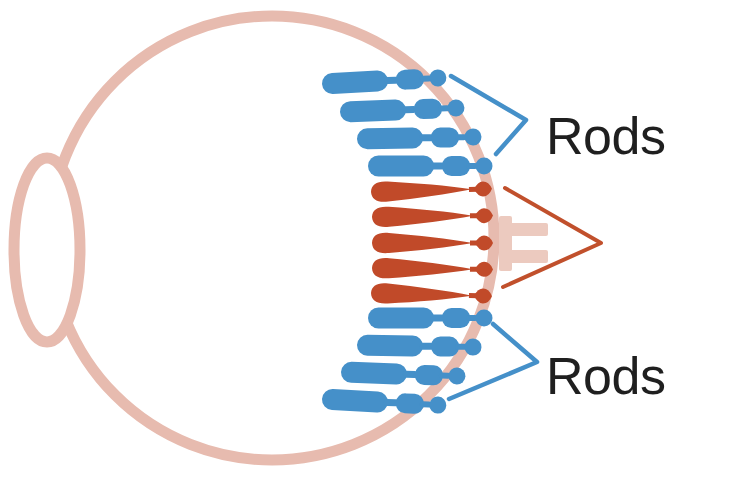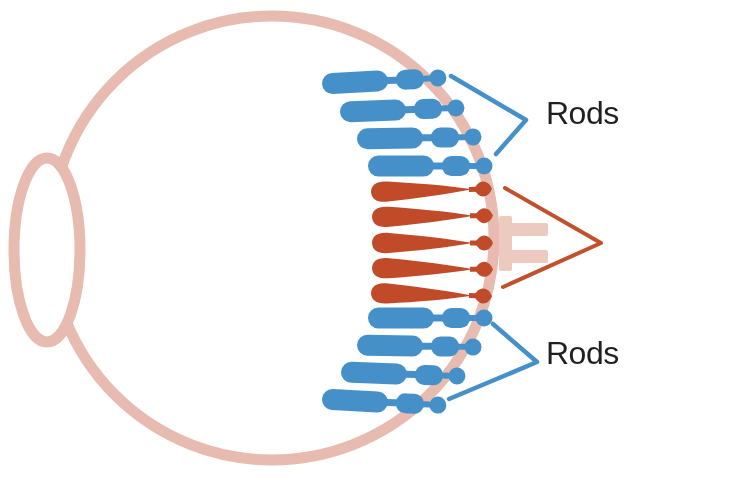--- a/index.html
+++ b/index.html
@@ -13,25 +13,26 @@
   svg{position:absolute;left:0;top:0;}
   .eye-outline{fill:none;stroke:var(--eye_outline);stroke-width:11;}
   .lens{fill:#ffffff;stroke:var(--lens_outline);stroke-width:11;}
   .rod{fill:var(--rod_fill);}
   .cone{fill:var(--cone_fill);}
   .fovea{fill:var(--fovea_marker);}
   .bracket-blue{fill:none;stroke:var(--rod_leader);stroke-width:4.5;stroke-linecap:round;stroke-linejoin:round;}
   .bracket-red{fill:none;stroke:var(--cone_leader);stroke-width:4;stroke-linecap:round;stroke-linejoin:round;}
   .label{
     position:absolute;
-    font-size:32px;
+    font-size:52px;
     line-height:1;
     color:var(--label_text);
     letter-spacing:-0.5px;
     white-space:nowrap;
+    margin-top:13px;
   }
   .label-rods-top{left:546px;top:97px;}
   .label-cones{left:615px;top:220px;}
   .label-rods-bottom{left:546px;top:337px;}
 </style>
 </head>
 <body>
 
 <div id="stage" style="background: rgb(255, 255, 255);">
 

